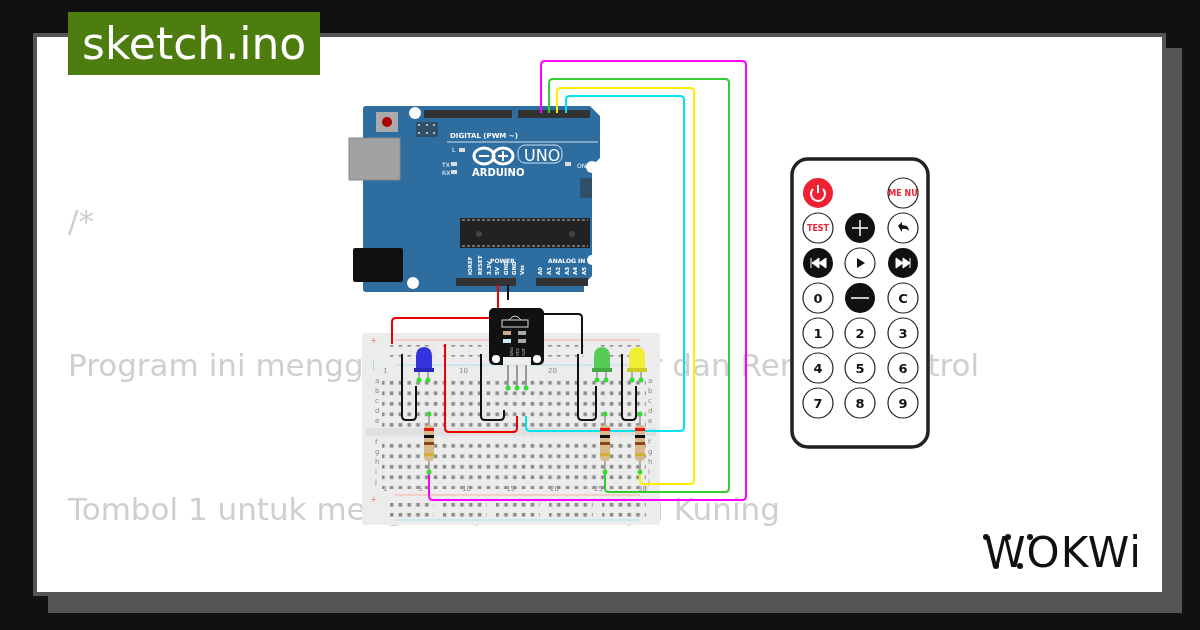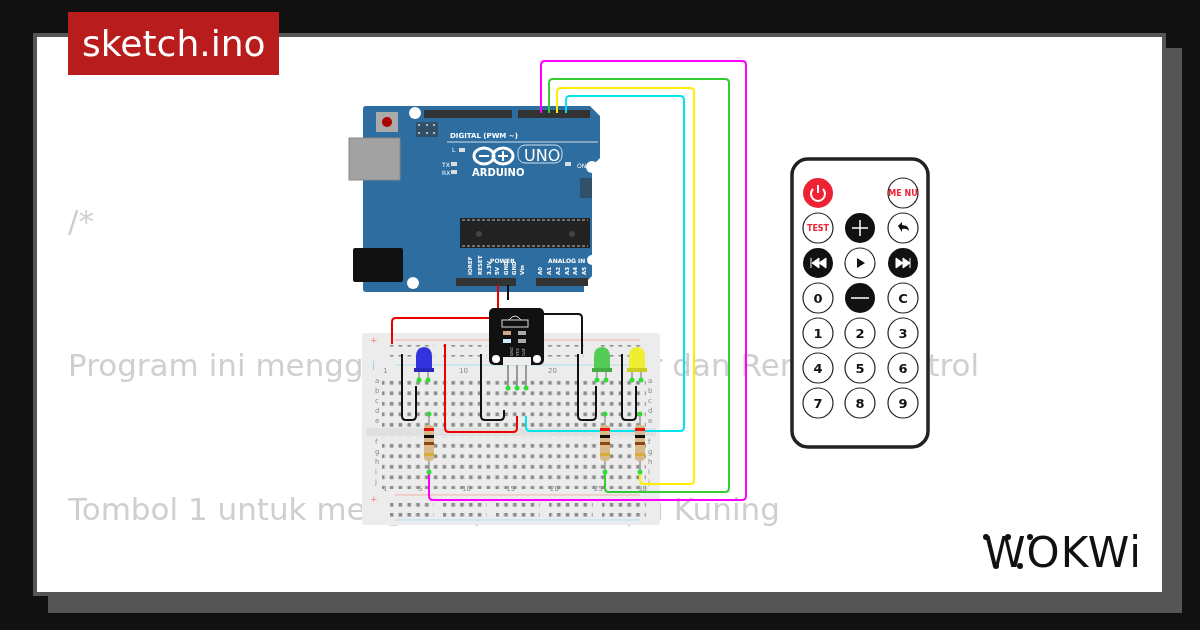--- a/index.html
+++ b/index.html
@@ -1,21 +1,21 @@
 <!DOCTYPE html>
 <html><head>
 <meta charset="utf-8">
 <style>
   html,body{margin:0;padding:0;}
   body{width:1200px;height:630px;background:#111111;position:relative;overflow:hidden;font-family:"DejaVu Sans","Liberation Sans",sans-serif;}
   .shadow{position:absolute;left:48px;top:48px;width:1134px;height:565px;background:#555555;}
   .panel{position:absolute;left:33px;top:33px;width:1125px;height:555px;background:#ffffff;border:4px solid #555555;overflow:hidden;}
   .code{position:absolute;left:31px;top:64px;margin:0;color:#cfcfcf;font-size:31px;line-height:48px;white-space:pre;font-family:"DejaVu Sans","Liberation Sans",sans-serif;}
   .code .ln{display:block;height:48px;}
-  .tab{position:absolute;left:68px;top:12px;height:63px;padding:0 14px;background:#b91c1c;color:#ffffff;font-size:36px;line-height:63px;font-family:"DejaVu Sans","Liberation Sans",sans-serif;}
+  .tab{position:absolute;left:68px;top:12px;height:63px;padding:0 14px;background:#4d7c0f;color:#ffffff;font-size:44px;line-height:63px;font-family:"DejaVu Sans","Liberation Sans",sans-serif;}
   .scene{position:absolute;left:0;top:0;width:1200px;height:630px;}
 </style>
 </head>
 <body>
 
 <div class="shadow"></div>
 <div class="panel">
   <div class="code">
     <span class="ln">/*</span>
     <span class="ln">Program ini menggunakan IR Receiver dan Remote Kontrol</span>

